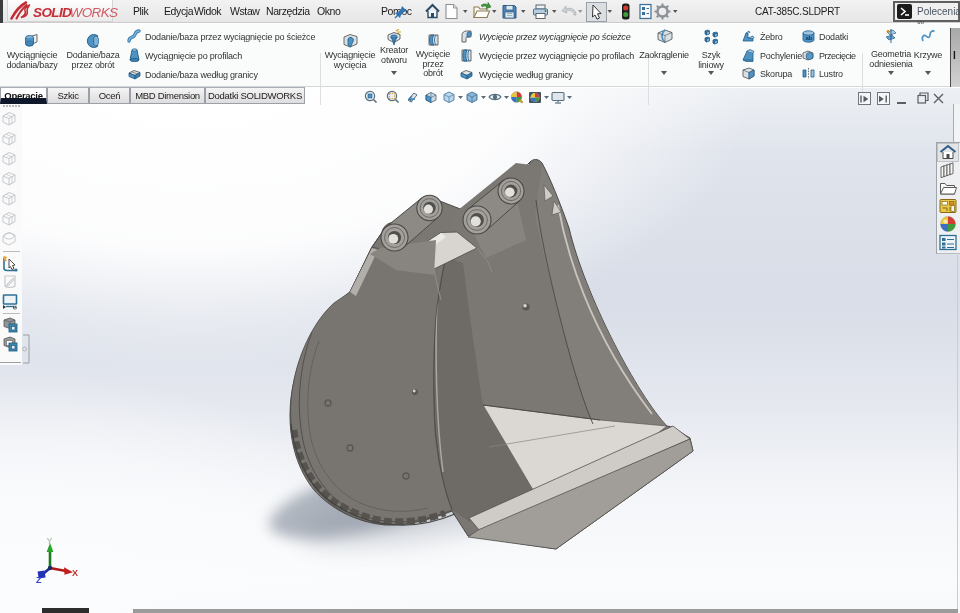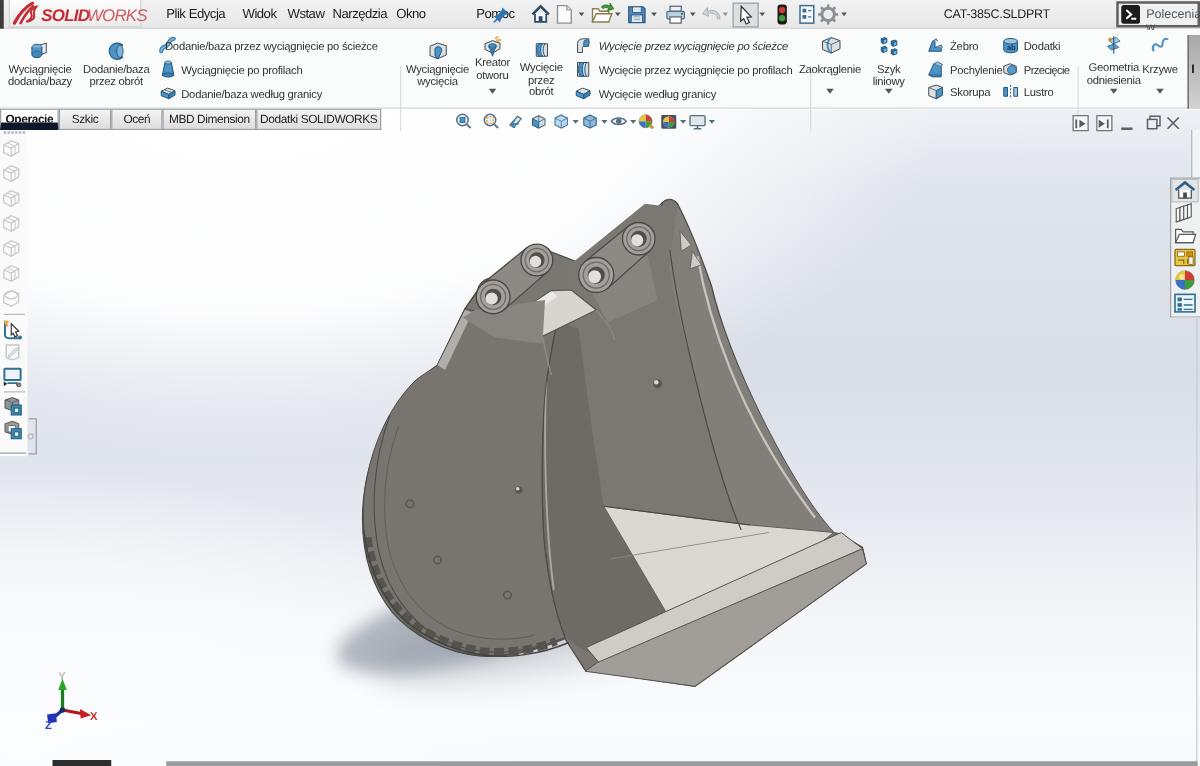--- a/index.html
+++ b/index.html
@@ -46,21 +46,21 @@
     <g stroke="#c32f38" fill="none" stroke-linecap="round">
       <path d="M1.5,17.5 C5.5,10 10.5,4.5 16,1.5" stroke-width="2.6"></path>
       <path d="M6.5,17.5 C9,12.5 12.5,7.5 16.5,4" stroke-width="2.1"></path>
       <path d="M19.5,4 C16,5.5 14,8 15,10 C16,12 15,14.5 11,16.5 C15,16 18,13.8 17.3,11.2 C16.8,9.2 17.5,6.3 19.5,4" stroke-width="1.6"></path>
     </g>
     <text x="23" y="15.5" font-size="13.5" font-weight="bold" font-style="italic" fill="#c62c35" letter-spacing="-0.6">SOLID</text>
     <text x="59.5" y="15.5" font-size="13.5" font-style="italic" fill="#cf5a62" letter-spacing="-0.6">WORKS</text>
   </svg>
 
   <div class="abs menu" style="left:133px;">Plik</div>
-  <div class="abs menu" style="left:151px;">Edycja</div>
+  <div class="abs menu" style="left:164px;">Edycja</div>
   <div class="abs menu" style="left:194px;">Widok</div>
   <div class="abs menu" style="left:230px;">Wstaw</div>
   <div class="abs menu" style="left:266px;">Narzędzia</div>
   <div class="abs menu" style="left:317px;">Okno</div>
   <div class="abs menu" style="left:349px;margin-left:32px;">Pomoc</div>
 
   <svg class="abs" style="left:393px;top:4px;" width="16" height="16" viewBox="0 0 16 16">
     <path d="M9,2 L14,7 L11,8 L8,11 L7,14 L2,9 L5,8 L8,5 Z" fill="#2f74b5"></path>
     <line x1="2" y1="14" x2="5.5" y2="10.5" stroke="#2f74b5" stroke-width="1.4"></line>
   </svg>
@@ -165,21 +165,21 @@
     <svg class="abs" style="left:85px;top:9px;" width="17" height="17" viewBox="0 0 17 17">
       <path d="M13,3 A6.5,6.5 0 1 0 13,13 L8.5,8 Z" fill="#4e93c4" stroke="#1f5a86" stroke-width="0.9"></path>
       <path d="M13,3 L8.5,8 L13,13" fill="none" stroke="#1f5a86" stroke-width="0.9"></path>
       <ellipse cx="11" cy="8" rx="2.5" ry="5" fill="#7fb2d8" stroke="#1f5a86" stroke-width="0.7"></ellipse>
     </svg>
     <div class="abs rbtn-label" style="left:62px;top:27px;width:62px;">Dodanie/baza<br>przez obrót</div>
     <svg class="abs" style="left:127px;top:5px;" width="15" height="15" viewBox="0 0 15 15">
       <path d="M2,12 C2,8 5,9 7,7 C9,5 8,2 12,2" fill="none" stroke="#3d7fb0" stroke-width="3.4" stroke-linecap="round"></path>
       <path d="M2,12 C2,8 5,9 7,7 C9,5 8,2 12,2" fill="none" stroke="#7fb2d8" stroke-width="1.4" stroke-linecap="round"></path>
     </svg>
-    <div class="abs rrow-label" style="left:132px;top:8px;">Dodanie/baza przez wyciągnięcie po ścieżce</div>
+    <div class="abs rrow-label" style="left:145px;top:8px;">Dodanie/baza przez wyciągnięcie po ścieżce</div>
     <svg class="abs" style="left:127px;top:24px;" width="15" height="15" viewBox="0 0 15 15">
       <path d="M5,2 L10,2 L12,12 L3,12 Z" fill="#4e93c4" stroke="#1f5a86" stroke-width="0.9"></path>
       <ellipse cx="7.5" cy="2" rx="2.5" ry="1.2" fill="#9cc4e0" stroke="#1f5a86" stroke-width="0.7"></ellipse>
       <ellipse cx="7.5" cy="12" rx="4.5" ry="1.6" fill="#3d7fb0" stroke="#1f5a86" stroke-width="0.8"></ellipse>
     </svg>
     <div class="abs rrow-label" style="left:145px;top:27px;">Wyciągnięcie po profilach</div>
     <svg class="abs" style="left:127px;top:43px;" width="15" height="15" viewBox="0 0 15 15">
       <path d="M2,6 L7,3.5 L13,5.5 L8,8.5 Z" fill="#dfe6ea" stroke="#4a4a4a" stroke-width="0.8"></path>
       <path d="M2,6 L8,8.5 L8,12 L2,9.5 Z" fill="#4e93c4" stroke="#1f5a86" stroke-width="0.8"></path>
       <path d="M8,8.5 L13,5.5 L13,9 L8,12 Z" fill="#3d7fb0" stroke="#1f5a86" stroke-width="0.8"></path>

